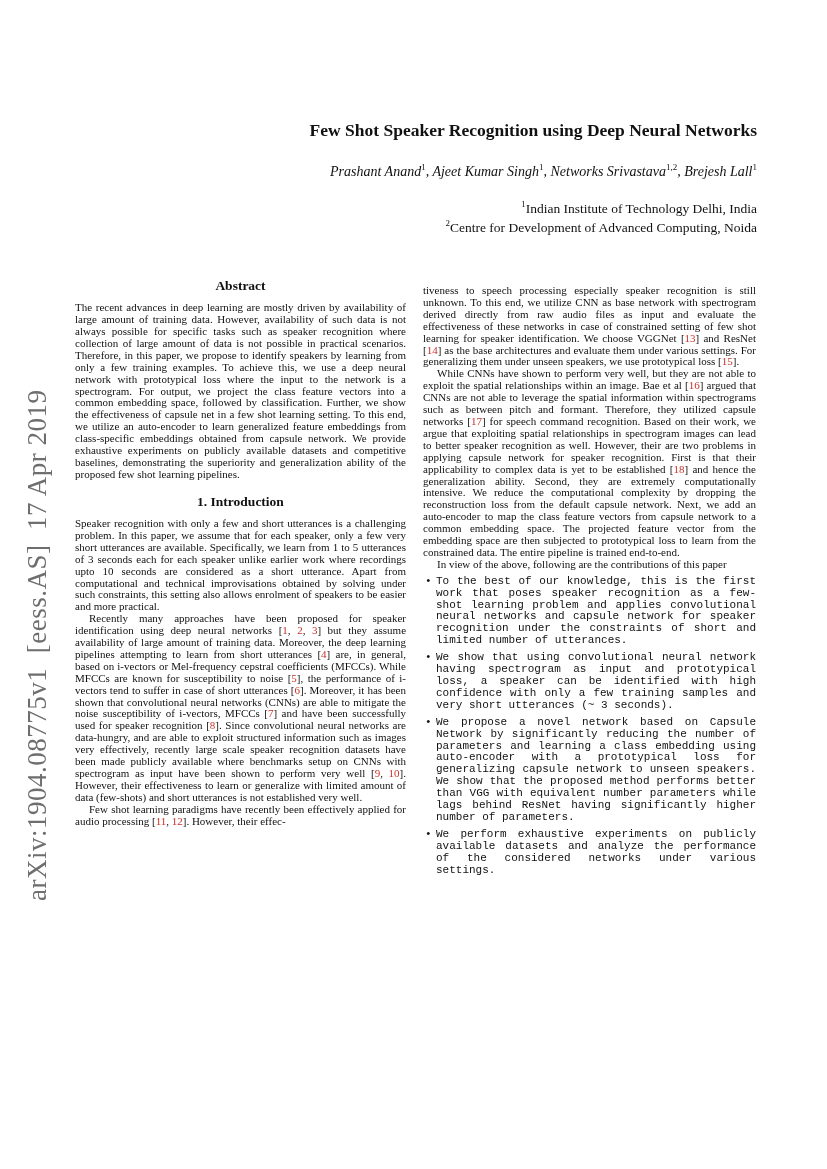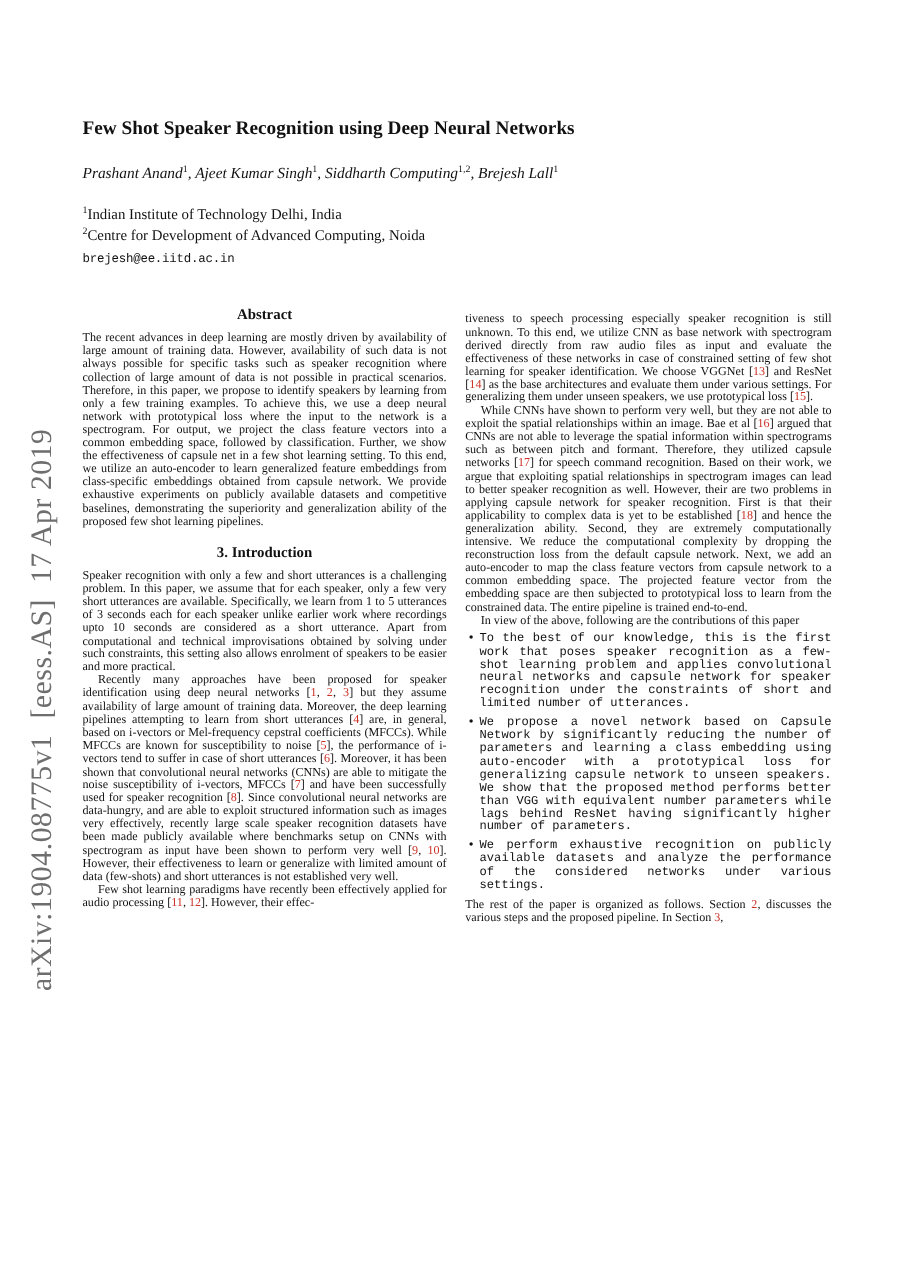--- a/index.html
+++ b/index.html
@@ -23,22 +23,22 @@
     font-size: 27px;
     letter-spacing: 0.5px;
     color: #6e6e6e;
     white-space: pre;
   }
   
   .titleblock {
     position: absolute;
     left: 75px;
     width: 682px;
-    top: 106px;
-    text-align: left;
+    top: 120px;
+    text-align: right;
   }
   .title {
     font-size: 17.5px;
     font-weight: bold;
     line-height: 1.25;
   }
   .authors {
     margin-top: 20px;
     font-style: italic;
     font-size: 14px;
@@ -96,45 +96,44 @@
 </head>
 <body>
 
 <div class="page">
 
   <div class="arxiv-sidebar">arXiv:1904.08775v1  [eess.AS]  17 Apr 2019</div>
 
   <header class="titleblock">
     <h1 class="title">Few Shot Speaker Recognition using Deep Neural Networks</h1>
     <div class="authors">
-      <span><span>Prashant Anand</span><sup>1</sup><span>, </span></span><span><span>Ajeet Kumar Singh</span><sup>1</sup><span>, </span></span><span><span>Siddharth Computing</span><sup>1,2</sup><span>, </span></span><span><span>Brejesh Lall</span><sup>1</sup><span></span></span>
+      <span><span>Prashant Anand</span><sup>1</sup><span>, </span></span><span><span>Ajeet Kumar Singh</span><sup>1</sup><span>, </span></span><span><span>Networks Srivastava</span><sup>1,2</sup><span>, </span></span><span><span>Brejesh Lall</span><sup>1</sup><span></span></span>
     </div>
     <div class="affils">
       <div><sup>1</sup><span>Indian Institute of Technology Delhi, India</span></div>
       <div><sup>2</sup><span>Centre for Development of Advanced Computing, Noida</span></div>
     </div>
     <div class="emails">
-      <div>brejesh@ee.iitd.ac.in</div>
     </div>
   </header>
 
   <section class="col col-left">
     <h2 class="sec-h first">Abstract</h2>
     <p class="noindent">The recent advances in deep learning are mostly driven by availability of large amount of training data. However, availability of such data is not always possible for specific tasks such as speaker recognition where collection of large amount of data is not possible in practical scenarios. Therefore, in this paper, we propose to identify speakers by learning from only a few training examples. To achieve this, we use a deep neural network with prototypical loss where the input to the network is a spectrogram. For output, we project the class feature vectors into a common embedding space, followed by classification. Further, we show the effectiveness of capsule net in a few shot learning setting. To this end, we utilize an auto-encoder to learn generalized feature embeddings from class-specific embeddings obtained from capsule network. We provide exhaustive experiments on publicly available datasets and competitive baselines, demonstrating the superiority and generalization ability of the proposed few shot learning pipelines.</p>
-    <h2 class="sec-h">3. Introduction</h2>
+    <h2 class="sec-h">1. Introduction</h2>
     <p class="noindent rich">Speaker recognition with only a few and short utterances is a challenging problem. In this paper, we assume that for each speaker, only a few very short utterances are available. Specifically, we learn from 1 to 5 utterances of 3 seconds each for each speaker unlike earlier work where recordings upto 10 seconds are considered as a short utterance. Apart from computational and technical improvisations obtained by solving under such constraints, this setting also allows enrolment of speakers to be easier and more practical.</p>
     <p class="rich">Recently many approaches have been proposed for speaker identification using deep neural networks [<span class="cite">1</span>, <span class="cite">2</span>, <span class="cite">3</span>] but they assume availability of large amount of training data. Moreover, the deep learning pipelines attempting to learn from short utterances [<span class="cite">4</span>] are, in general, based on i-vectors or Mel-frequency cepstral coefficients (MFCCs). While MFCCs are known for susceptibility to noise [<span class="cite">5</span>], the performance of i-vectors tend to suffer in case of short utterances [<span class="cite">6</span>]. Moreover, it has been shown that convolutional neural networks (CNNs) are able to mitigate the noise susceptibility of i-vectors, MFCCs [<span class="cite">7</span>] and have been successfully used for speaker recognition [<span class="cite">8</span>]. Since convolutional neural networks are data-hungry, and are able to exploit structured information such as images very effectively, recently large scale speaker recognition datasets have been made publicly available where benchmarks setup on CNNs with spectrogram as input have been shown to perform very well [<span class="cite">9</span>, <span class="cite">10</span>]. However, their effectiveness to learn or generalize with limited amount of data (few-shots) and short utterances is not established very well.</p>
     <p class="rich">Few shot learning paradigms have recently been effectively applied for audio processing [<span class="cite">11</span>, <span class="cite">12</span>]. However, their effec-</p>
   </section>
 
   <section class="col col-right">
     <p class="noindent rich">tiveness to speech processing especially speaker recognition is still unknown. To this end, we utilize CNN as base network with spectrogram derived directly from raw audio files as input and evaluate the effectiveness of these networks in case of constrained setting of few shot learning for speaker identification. We choose VGGNet [<span class="cite">13</span>] and ResNet [<span class="cite">14</span>] as the base architectures and evaluate them under various settings. For generalizing them under unseen speakers, we use prototypical loss [<span class="cite">15</span>].</p>
     <p class="rich">While CNNs have shown to perform very well, but they are not able to exploit the spatial relationships within an image. Bae et al [<span class="cite">16</span>] argued that CNNs are not able to leverage the spatial information within spectrograms such as between pitch and formant. Therefore, they utilized capsule networks [<span class="cite">17</span>] for speech command recognition. Based on their work, we argue that exploiting spatial relationships in spectrogram images can lead to better speaker recognition as well. However, their are two problems in applying capsule network for speaker recognition. First is that their applicability to complex data is yet to be established [<span class="cite">18</span>] and hence the generalization ability. Second, they are extremely computationally intensive. We reduce the computational complexity by dropping the reconstruction loss from the default capsule network. Next, we add an auto-encoder to map the class feature vectors from capsule network to a common embedding space. The projected feature vector from the embedding space are then subjected to prototypical loss to learn from the constrained data. The entire pipeline is trained end-to-end.</p>
     <p class="rich">In view of the above, following are the contributions of this paper</p>
     <ul class="bullets">
       <li class="rich">To the best of our knowledge, this is the first work that poses speaker recognition as a few-shot learning problem and applies convolutional neural networks and capsule network for speaker recognition under the constraints of short and limited number of utterances.</li>
+      <li class="rich">We show that using convolutional neural network having spectrogram as input and prototypical loss, a speaker can be identified with high confidence with only a few training samples and very short utterances (~ 3 seconds).</li>
       <li class="rich">We propose a novel network based on Capsule Network by significantly reducing the number of parameters and learning a class embedding using auto-encoder with a prototypical loss for generalizing capsule network to unseen speakers. We show that the proposed method performs better than VGG with equivalent number parameters while lags behind ResNet having significantly higher number of parameters.</li>
-      <li class="rich">We perform exhaustive recognition on publicly available datasets and analyze the performance of the considered networks under various settings.</li>
+      <li class="rich">We perform exhaustive experiments on publicly available datasets and analyze the performance of the considered networks under various settings.</li>
     </ul>
-    <p class="noindent rich">The rest of the paper is organized as follows. Section <span class="cite">2</span>, discusses the various steps and the proposed pipeline. In Section <span class="cite">3</span>,</p>
   </section>
 
 </div>
 
 </body></html>

